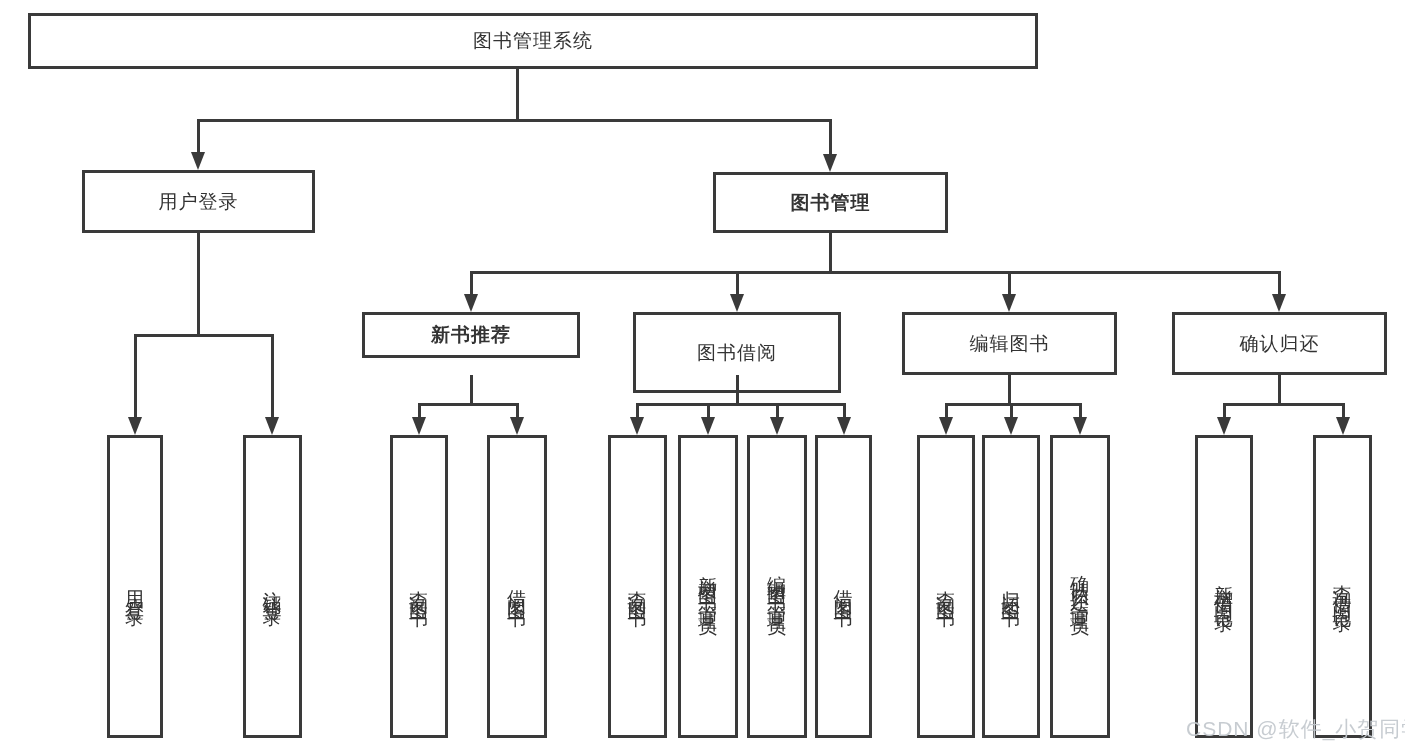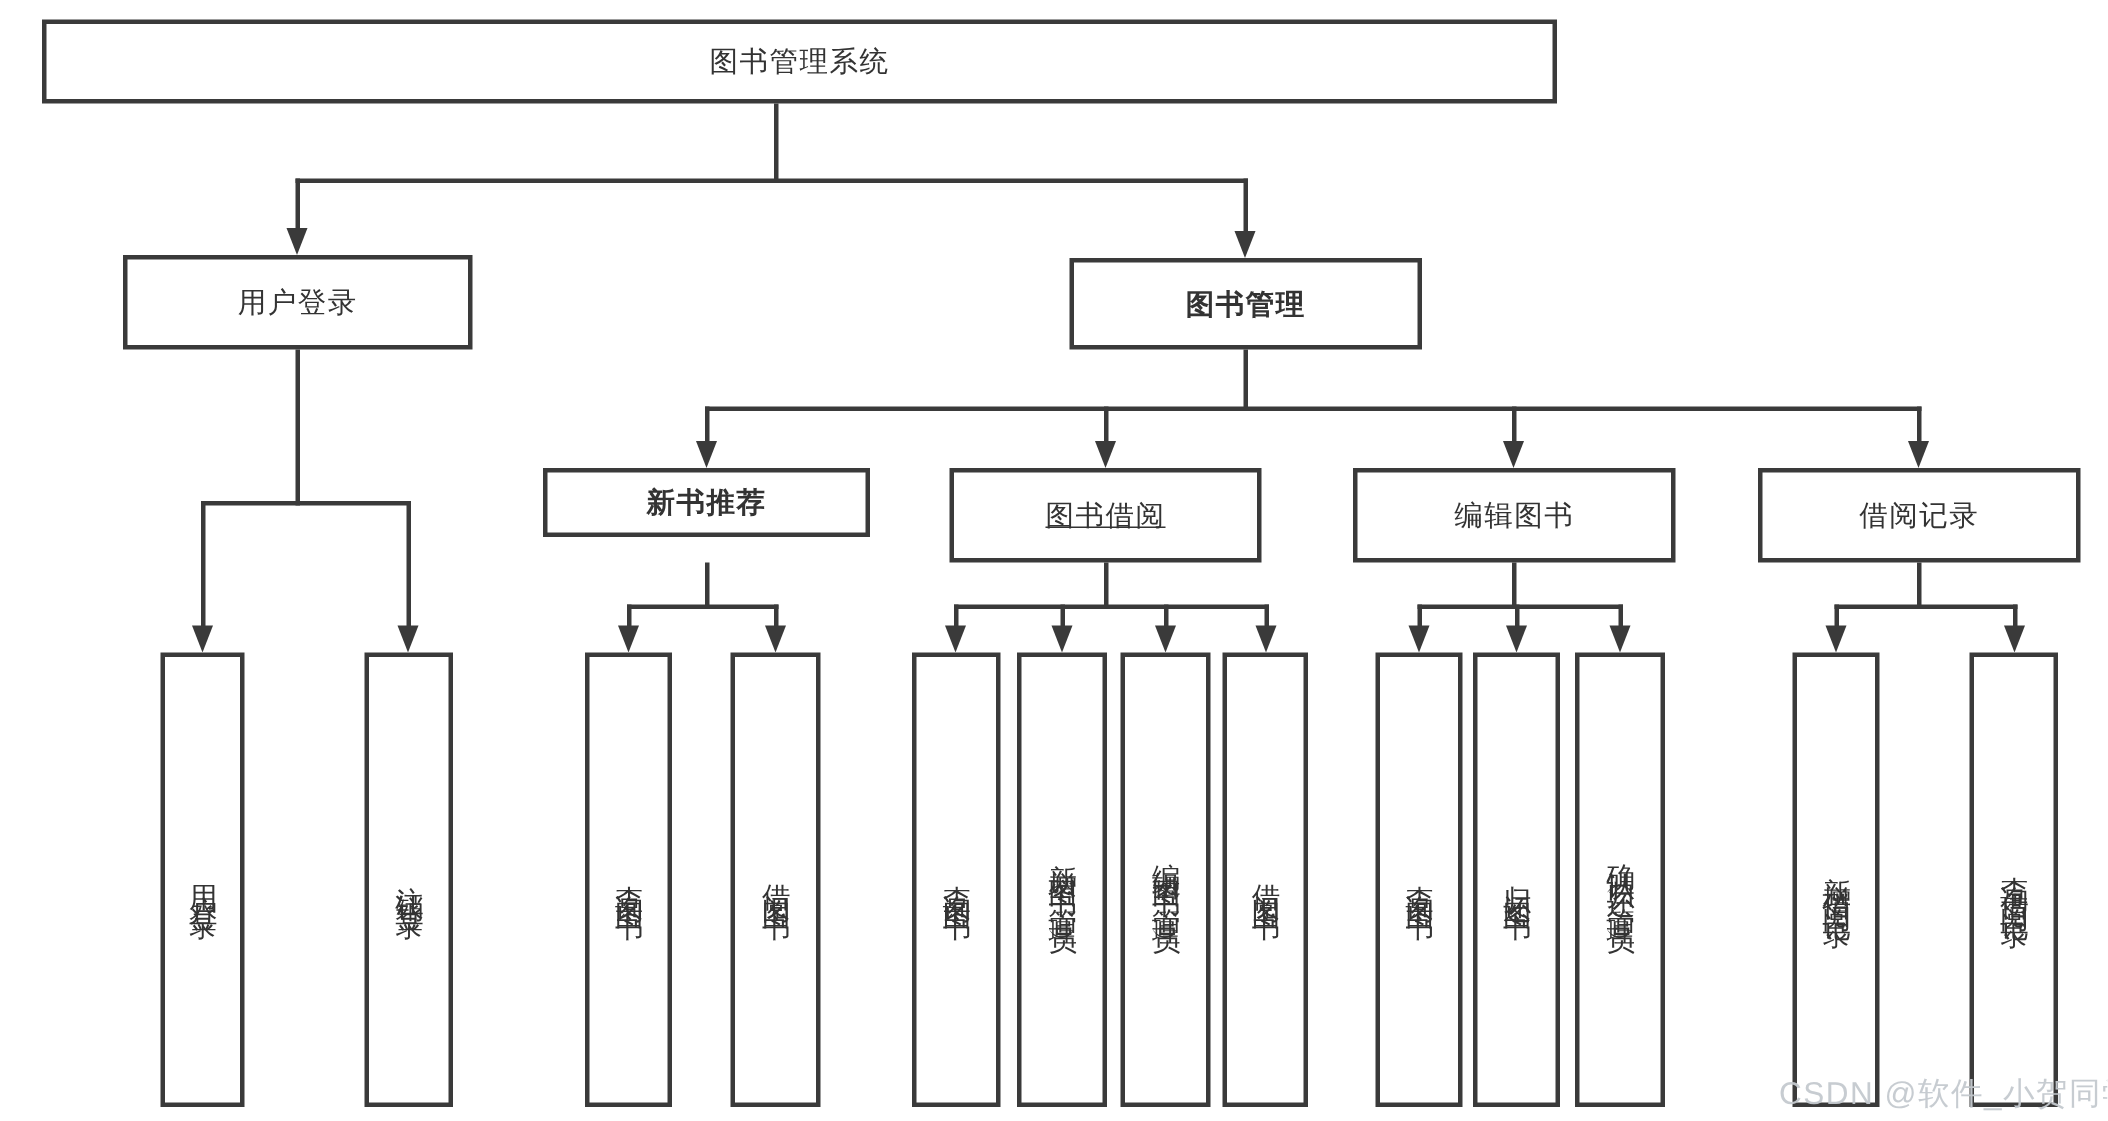--- a/index.html
+++ b/index.html
@@ -79,23 +79,23 @@
   <div class="line" style="left:470px;top:271px;width:3px;height:26px;"></div>
   <div class="arrow" style="left:464px;top:294px;"></div>
   <div class="line" style="left:736px;top:271px;width:3px;height:26px;"></div>
   <div class="arrow" style="left:730px;top:294px;"></div>
   <div class="line" style="left:1008px;top:271px;width:3px;height:26px;"></div>
   <div class="arrow" style="left:1002px;top:294px;"></div>
   <div class="line" style="left:1278px;top:271px;width:3px;height:26px;"></div>
   <div class="arrow" style="left:1272px;top:294px;"></div>
 
   <div class="box" style="left:362px;top:312px;width:218px;height:46px;font-weight:bold;">新书推荐</div>
-  <div class="box" style="left:633px;top:312px;width:208px;height:63px;text-decoration:underline;">图书借阅</div>
+  <div class="box" style="left:633px;top:312px;width:208px;height:81px;">图书借阅</div>
   <div class="box" style="left:902px;top:312px;width:215px;height:63px;">编辑图书</div>
-  <div class="box" style="left:1172px;top:312px;width:215px;height:63px;">借阅记录</div>
+  <div class="box" style="left:1172px;top:312px;width:215px;height:63px;">确认归还</div>
 
   <div class="line" style="left:470px;top:375px;width:3px;height:31px;"></div>
   <div class="line" style="left:418px;top:403px;width:101px;height:3px;"></div>
   <div class="line" style="left:418px;top:403px;width:3px;height:17px;"></div>
   <div class="arrow" style="left:412px;top:417px;"></div>
   <div class="line" style="left:516px;top:403px;width:3px;height:17px;"></div>
   <div class="arrow" style="left:510px;top:417px;"></div>
 
   <div class="line" style="left:736px;top:375px;width:3px;height:31px;"></div>
   <div class="line" style="left:636px;top:403px;width:210px;height:3px;"></div>

